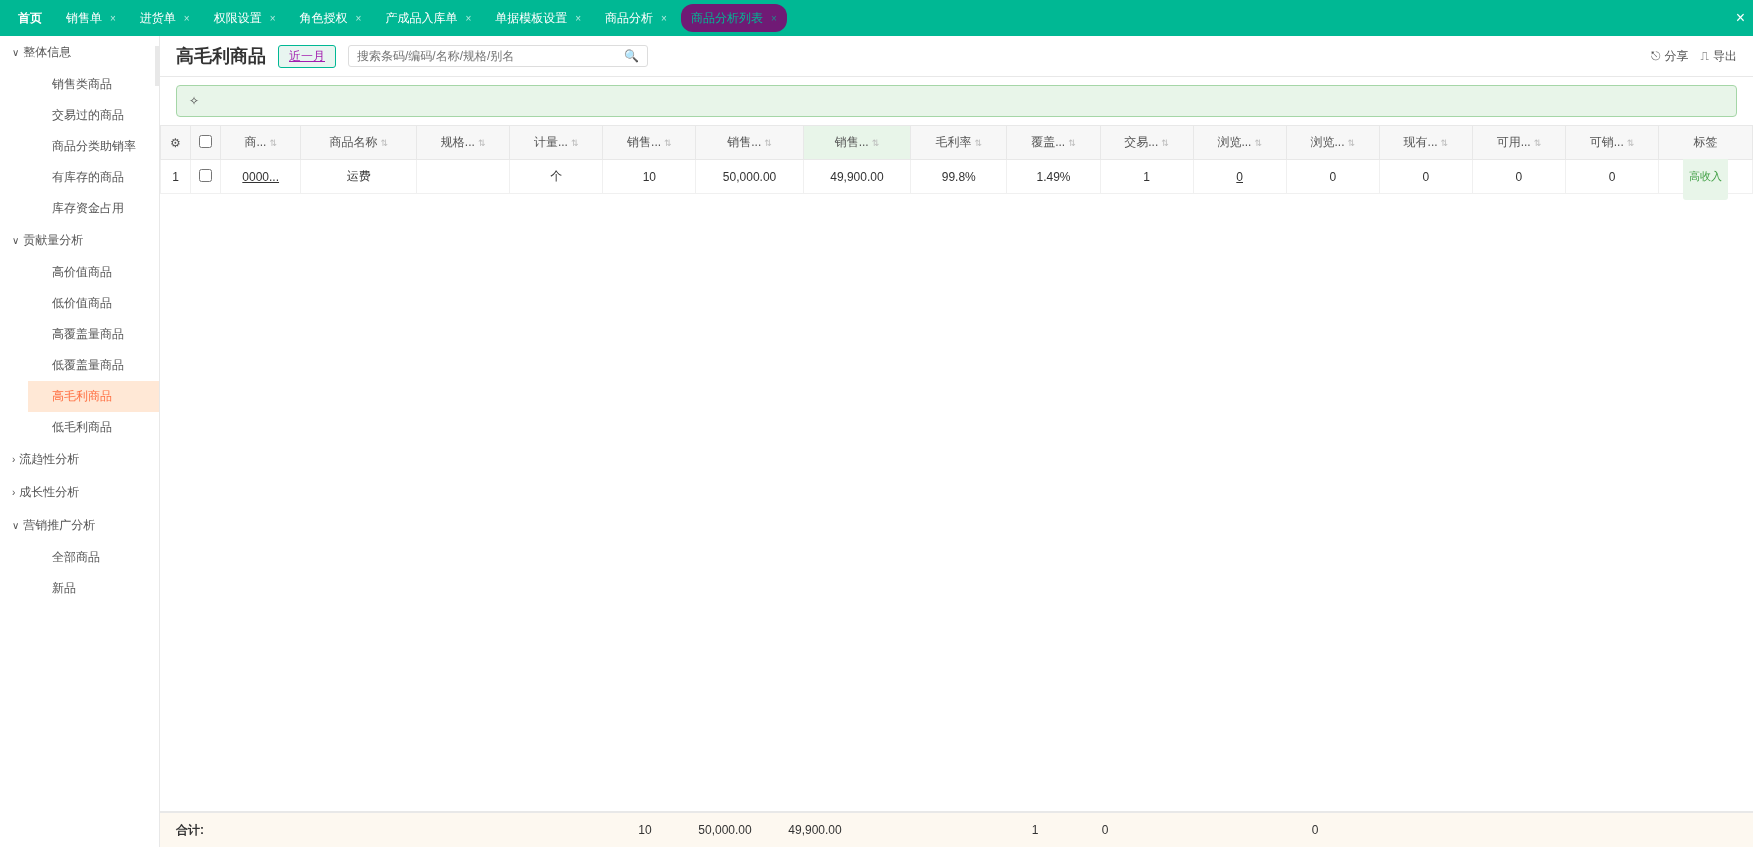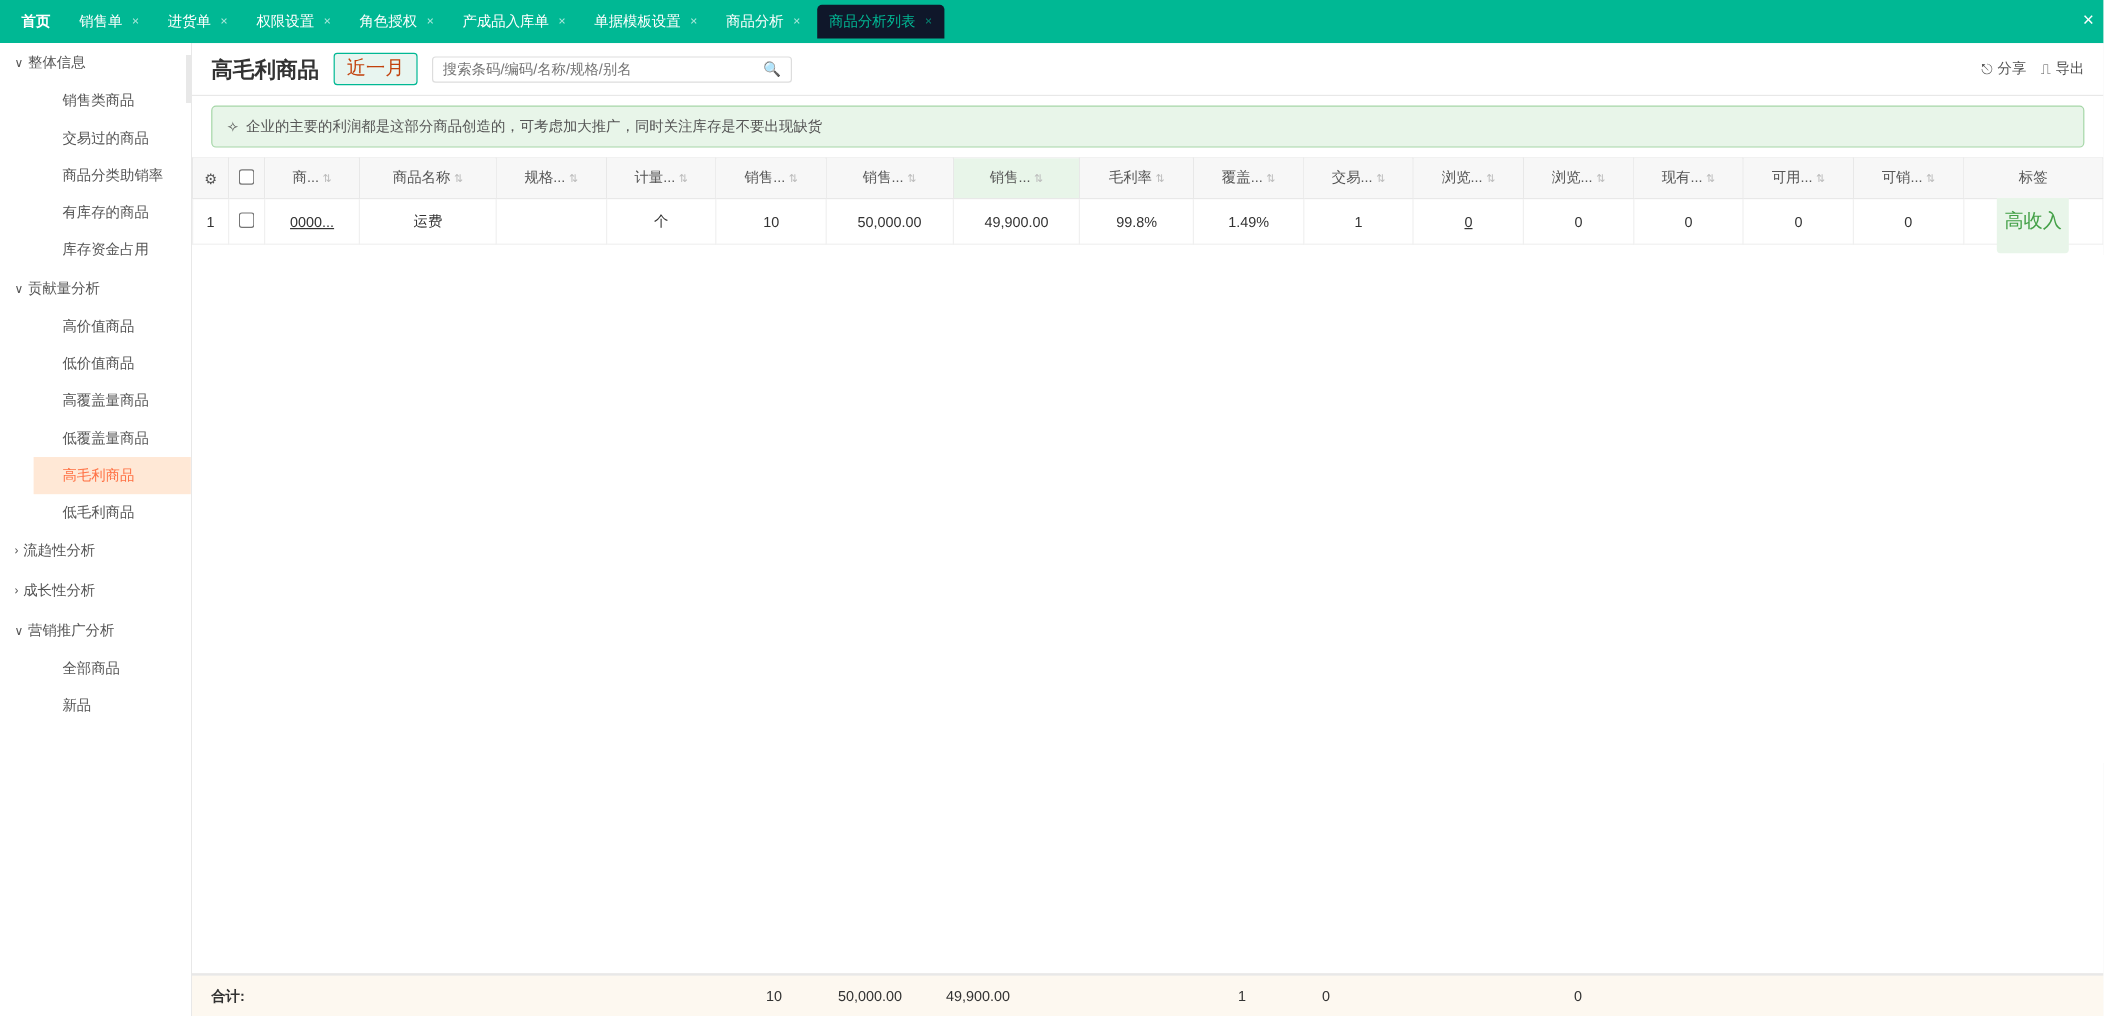--- a/index.html
+++ b/index.html
@@ -19,21 +19,21 @@
       align-items: center;
       height: 28px;
       padding: 0 10px;
       border-radius: 4px 4px 0 0;
       color: #fff;
       cursor: pointer;
       font-size: 12px;
       gap: 4px;
       white-space: nowrap;
     }
-    .top-nav .nav-item.active { background: #0f172a; color: #00b894; }
+    .top-nav .nav-item.active { background: #701a75; color: #00b894; border-radius: 12px; }
     .top-nav .nav-item .close-x { font-size: 10px; opacity: 0.7; margin-left: 4px; }
     .top-nav .nav-home { font-size: 12px; padding: 0 10px; font-weight: bold; }
     .top-nav-close { margin-left: auto; color: #fff; cursor: pointer; font-size: 16px; }
 
     
     .main-layout {
       display: flex;
       height: calc(847px - 36px);
     }
 
@@ -100,25 +100,26 @@
       gap: 12px;
     }
     .page-title {
       font-size: 18px;
       font-weight: bold;
       color: #333;
     }
     .filter-btn {
       background: #e8f5f0;
       border: 1px solid #00b894;
-      color: #c2410c;
+      color: #a21caf;
       border-radius: 3px;
       padding: 2px 10px;
-      font-size: 16px;
+      font-size: 12px;
       cursor: pointer;
+      text-decoration: underline;
     }
     .search-box {
       display: flex;
       align-items: flex-start;
       border: 1px solid #ddd;
       border-radius: 3px;
       padding: 3px 8px;
       flex: 1;
       max-width: 300px;
     }
@@ -180,21 +181,21 @@
       border: 1px solid #f0f0f0;
       padding: 8px 6px;
       text-align: center;
       color: #333;
     }
     .tag-high-income {
       background: #e8f5e9;
       color: #43a047;
       padding: 18px 6px;
       border-radius: 3px;
-      font-size: 16px;
+      font-size: 11px;
       text-align: right;
     }
     .col-sort {
       display: flex;
       align-items: center;
       justify-content: center;
       gap: 3px;
     }
     .sort-icon { color: #bbb; font-size: 9px; }
 
@@ -361,21 +362,20 @@
         </div>
         <div class="action-btn">
           <span>⎍</span>
           <span>导出</span>
         </div>
       </div>
     </div>
 
     <div class="info-banner">
       <span>✧</span>
-      <span>企业的主要的利润都是这部分商品创造的，可考虑加大推广，同时关注库存是不要出现缺货</span>
     </div>
 
     <div class="table-container">
       <table>
         <thead>
           <tr>
             <th style="width:30px;">⚙</th>
             <th style="width:30px;"><input type="checkbox" style=""></th>
             <th>
               <div class="col-sort">

